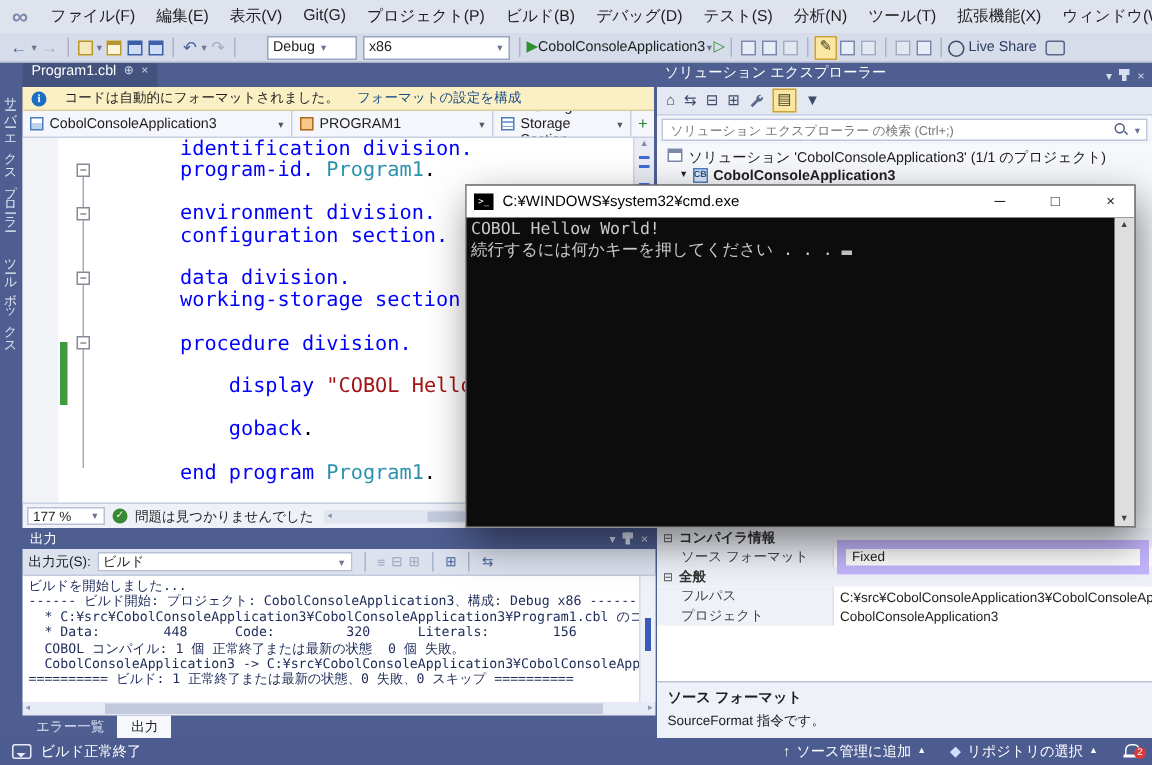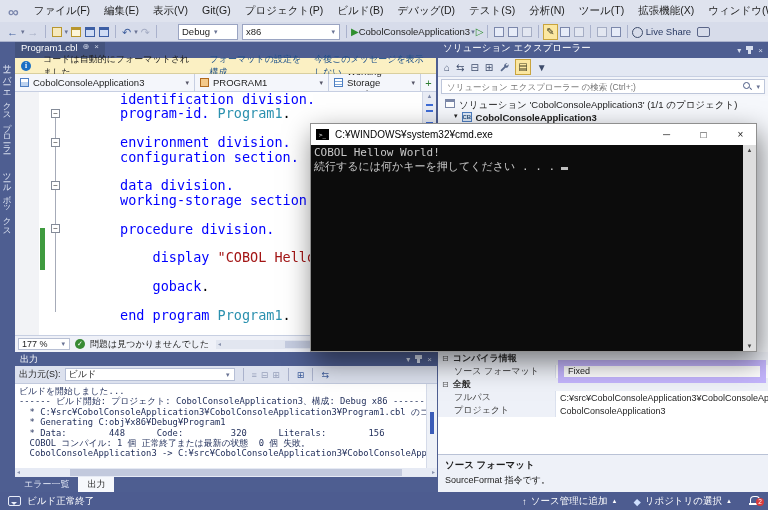--- a/index.html
+++ b/index.html
@@ -246,21 +246,20 @@
       <div id="doc-tab">
         <span>Program1.cbl</span>
         <span class="tabic">⊕</span>
         <span class="tabic">×</span>
       </div>
     </div>
     <div id="infobar">
       <span class="info-ic">i</span>
       <span>コードは自動的にフォーマットされました。</span>
       <span class="info-link">フォーマットの設定を構成</span>
-      <span class="info-link">今後このメッセージを表示しない</span>
     </div>
     <div id="navbar">
       <div class="nav-combo nc1">
         <span class="nav-ic nav-ic1"></span>
         <span>CobolConsoleApplication3</span>
         <span class="nav-dd">▾</span>
       </div>
       <div class="nav-combo nc2">
         <span class="nav-ic nav-ic2"></span>
         <span>PROGRAM1</span>
@@ -411,24 +410,24 @@
       <span class="tb-sep"></span>
       <span class="out-ic on">⊞</span>
       <span class="tb-sep"></span>
       <span class="out-ic on">⇆</span>
     </div>
     <div id="out-content">
       <div>
           <div class="output-line">ビルドを開始しました...</div>
           <div class="output-line">------ ビルド開始: プロジェクト: CobolConsoleApplication3、構成: Debug x86 ------</div>
           <div class="output-line">  * C:¥src¥CobolConsoleApplication3¥CobolConsoleApplication3¥Program1.cbl のコンパイル中</div>
-          <div class="output-line">  * Generating C:obj¥x86¥Debug¥Program1</div>
           <div class="output-line">  * Data:        448      Code:         320      Literals:        156</div>
           <div class="output-line">  COBOL コンパイル: 1 個 正常終了または最新の状態  0 個 失敗。</div>
           <div class="output-line">  CobolConsoleApplication3 -&gt; C:¥src¥CobolConsoleApplication3¥CobolConsoleApplication3¥bin¥x86¥Debug¥CobolConsoleApp</div>
+          <div class="output-line">========== ビルド: 1 正常終了または最新の状態、0 失敗、0 スキップ ==========</div>
         </div>
       <div id="out-vscroll">
         <div id="out-vthumb"></div>
       </div>
     </div>
     <div id="out-hscroll">
       <span class="scr-ar" style="left:2px;">◂</span>
       <span class="scr-ar" style="right:2px;">▸</span>
       <div id="out-hthumb"></div>
     </div>

